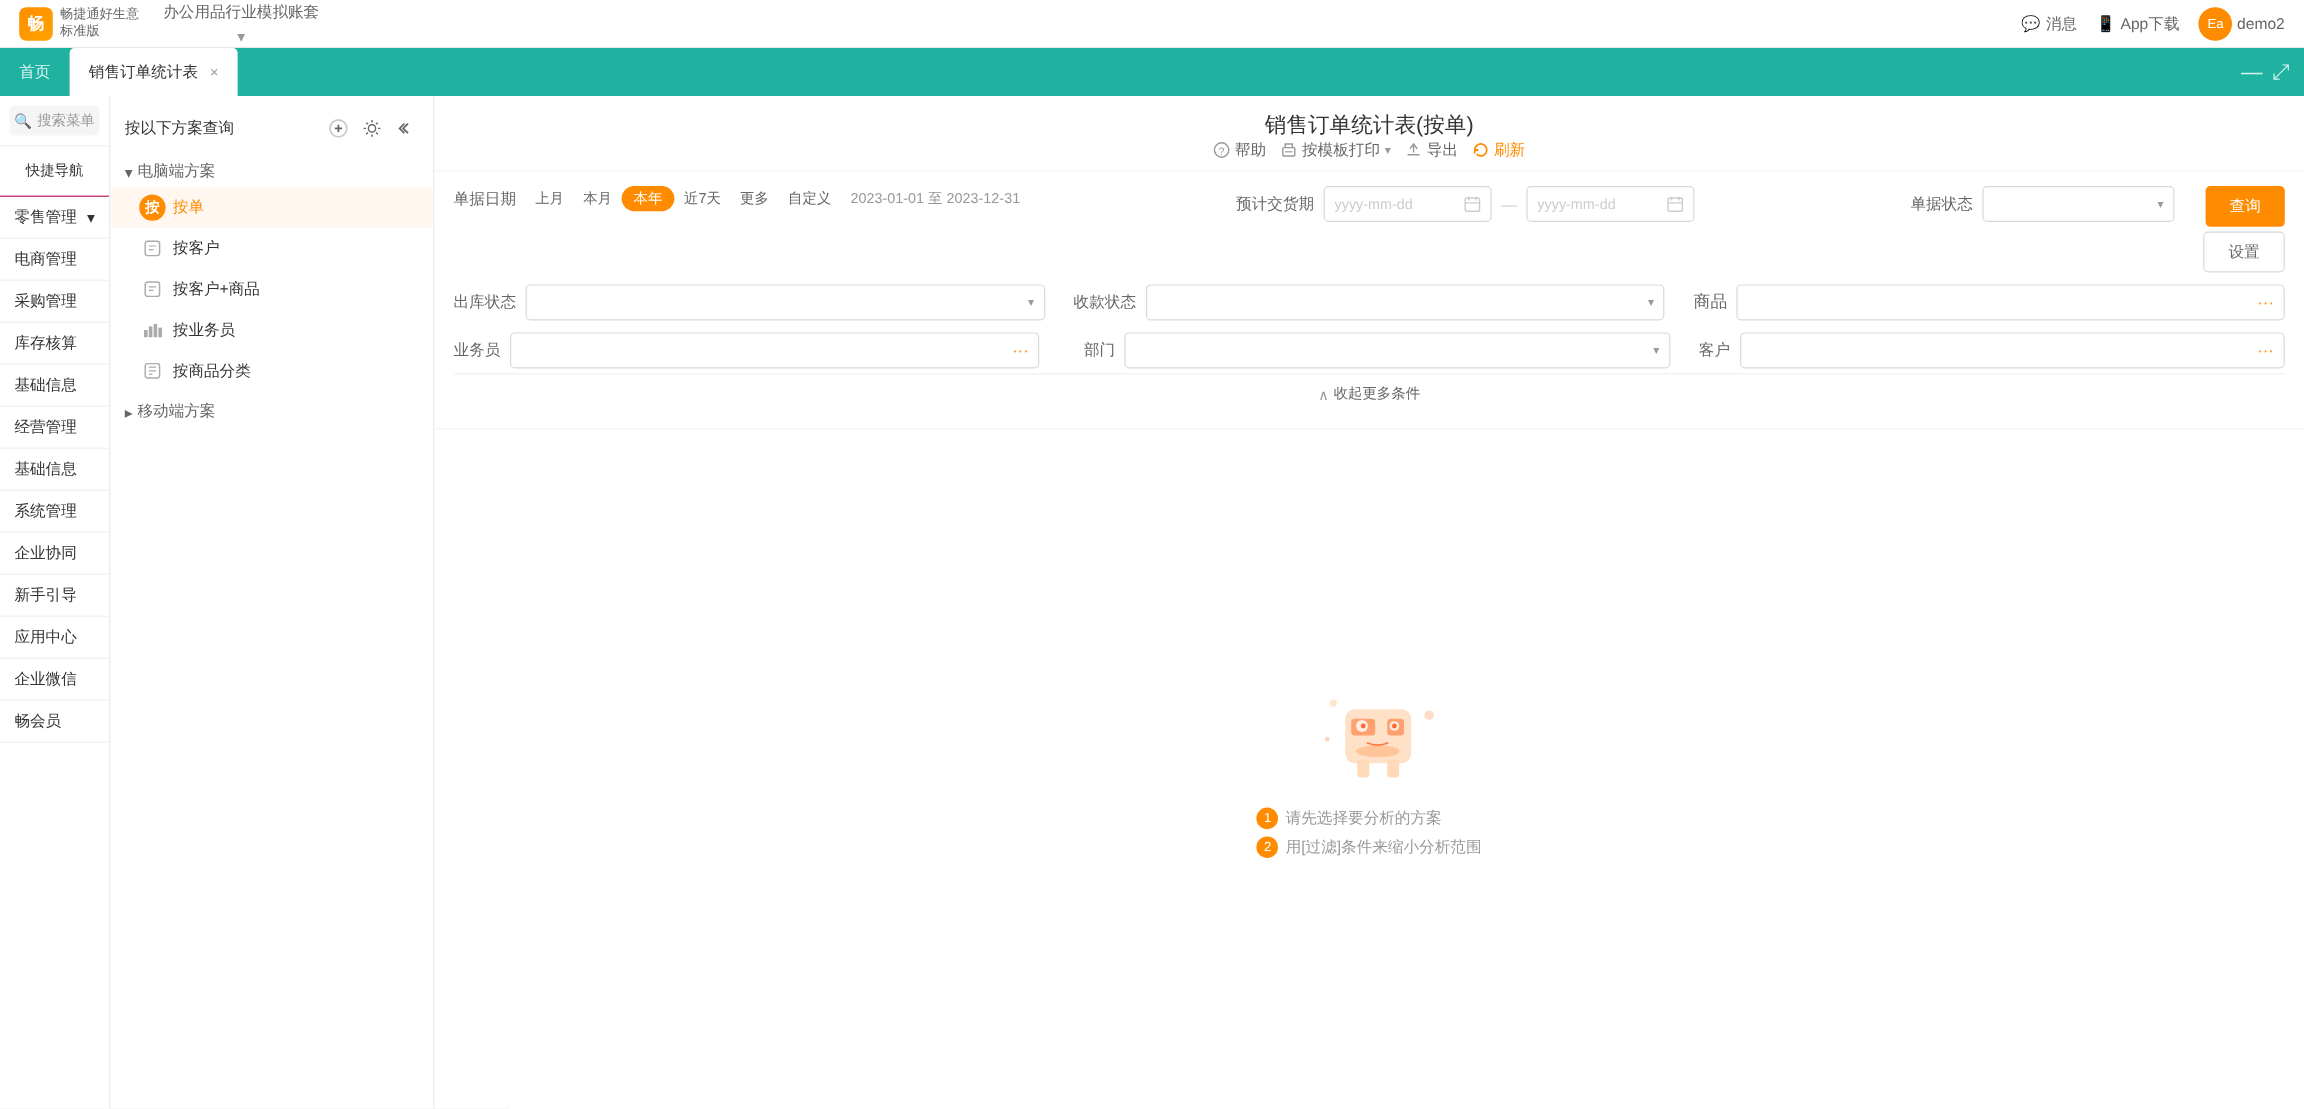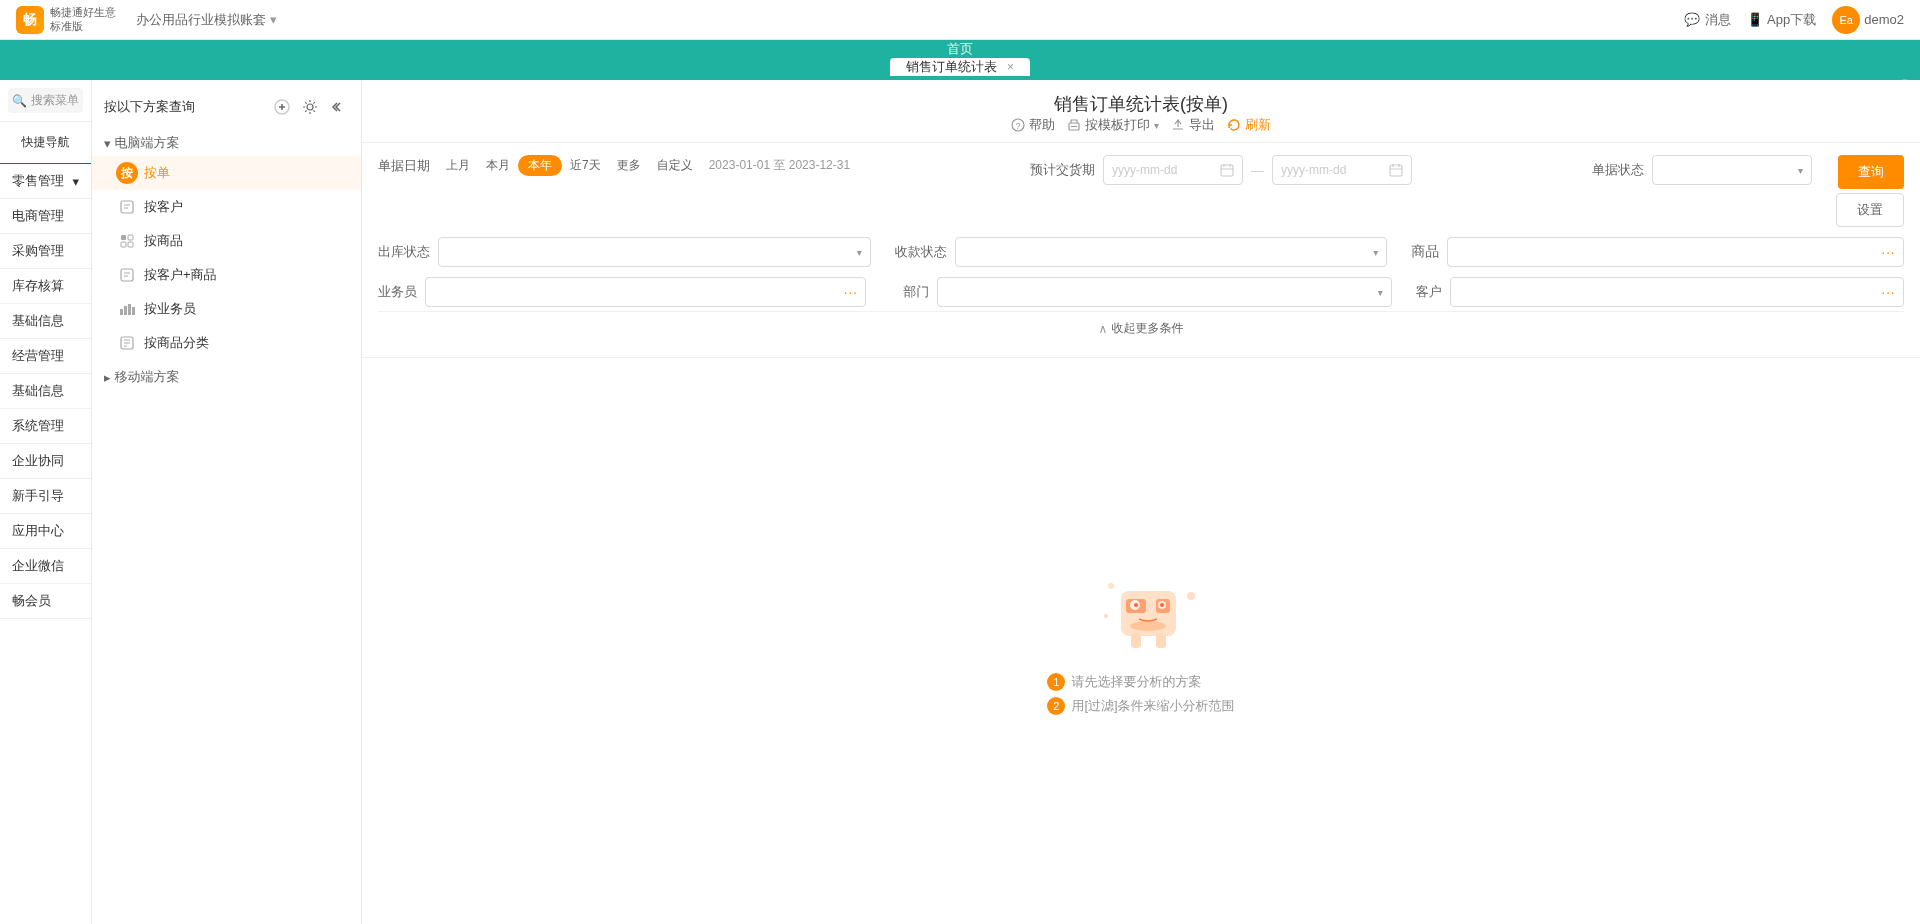--- a/index.html
+++ b/index.html
@@ -4,27 +4,27 @@
   <style>
     * { box-sizing: border-box; margin: 0; padding: 0; }
     body { font-family: 'Microsoft YaHei', 'PingFang SC', sans-serif; font-size: 13px; background: #f5f5f5; color: #333; height: 924px; overflow: hidden; display: flex; flex-direction: column; }
 
     
     .top-bar { height: 40px; background: #fff; display: flex; align-items: center; padding: 0 16px; border-bottom: 1px solid #e8e8e8; justify-content: space-between; flex-shrink: 0; }
     .top-bar-left { display: flex; align-items: center; gap: 8px; }
     .logo-area { display: flex; align-items: center; gap: 6px; }
     .logo-icon { width: 28px; height: 28px; background: linear-gradient(135deg, #ff8c00, #ffa500); border-radius: 6px; display: flex; align-items: center; justify-content: center; color: white; font-size: 14px; font-weight: bold; }
     .logo-text { font-size: 11px; color: #666; line-height: 1.2; }
-    .breadcrumb-area { display: flex; align-items: center; gap: 4px; color: #666; font-size: 13px; margin-left: 12px; }
+    .breadcrumb-area { display: flex; align-items: center; gap: 4px; color: #666; font-size: 13px; margin-left: 12px; flex-direction: column; }
     .top-bar-right { display: flex; align-items: center; gap: 16px; color: #666; font-size: 13px; }
     .top-bar-right-item { display: flex; align-items: center; gap: 4px; cursor: pointer; }
     .avatar { width: 28px; height: 28px; border-radius: 50%; background: #ff8c00; display: flex; align-items: center; justify-content: center; color: white; font-size: 12px; overflow: hidden; }
 
     
-    .tab-bar { height: 40px; background: #20b2a0; display: flex; align-items: center; padding: 0 0; flex-shrink: 0; flex-direction: column; }
+    .tab-bar { height: 40px; background: #20b2a0; display: flex; align-items: center; padding: 0 0; flex-shrink: 0; }
     .tab-item { height: 40px; display: flex; align-items: center; padding: 0 16px; color: rgba(255,255,255,0.85); font-size: 13px; cursor: pointer; position: relative; gap: 6px; }
     .tab-item.home { background: transparent; }
     .tab-item.active { background: #fff; color: #333; border-radius: 4px 4px 0 0; }
     .tab-close { font-size: 12px; color: #999; cursor: pointer; margin-left: 4px; }
     .tab-bar-right { margin-left: auto; display: flex; align-items: center; gap: 8px; padding-right: 12px; color: rgba(255,255,255,0.8); font-size: 16px; }
 
     
     .main-layout { display: flex; flex: 1; overflow: hidden; }
 
     
@@ -243,31 +243,20 @@
                   <rect x="2" y="2" width="12" height="12" rx="2" fill="none" stroke="#aaa" stroke-width="1.2"></rect>
                   <line x1="5" y1="6" x2="11" y2="6" stroke="#aaa" stroke-width="1"></line>
                   <line x1="5" y1="9" x2="9" y2="9" stroke="#aaa" stroke-width="1"></line>
                 </svg>
             </div>
             <span>按客户</span>
           </div>
           <div class="scheme-item">
             <div style="width:22px;height:22px;display:flex;align-items:center;justify-content:center;color:#666;flex-shrink:0;">
               <svg width="16" height="16" viewBox="0 0 16 16">
-                  <rect x="2" y="2" width="5" height="5" rx="1" fill="#aaa"></rect>
-                  <rect x="9" y="2" width="5" height="5" rx="1" fill="none" stroke="#aaa" stroke-width="1"></rect>
-                  <rect x="2" y="9" width="5" height="5" rx="1" fill="none" stroke="#aaa" stroke-width="1"></rect>
-                  <rect x="9" y="9" width="5" height="5" rx="1" fill="none" stroke="#aaa" stroke-width="1"></rect>
-                </svg>
-            </div>
-            <span>按商品</span>
-          </div>
-          <div class="scheme-item">
-            <div style="width:22px;height:22px;display:flex;align-items:center;justify-content:center;color:#666;flex-shrink:0;">
-              <svg width="16" height="16" viewBox="0 0 16 16">
                   <rect x="2" y="2" width="12" height="12" rx="2" fill="none" stroke="#aaa" stroke-width="1.2"></rect>
                   <line x1="5" y1="6" x2="11" y2="6" stroke="#aaa" stroke-width="1"></line>
                   <line x1="5" y1="9" x2="9" y2="9" stroke="#aaa" stroke-width="1"></line>
                 </svg>
             </div>
             <span>按客户+商品</span>
           </div>
           <div class="scheme-item">
             <div style="width:22px;height:22px;display:flex;align-items:center;justify-content:center;color:#666;flex-shrink:0;">
               <svg width="16" height="16" viewBox="0 0 16 16">

